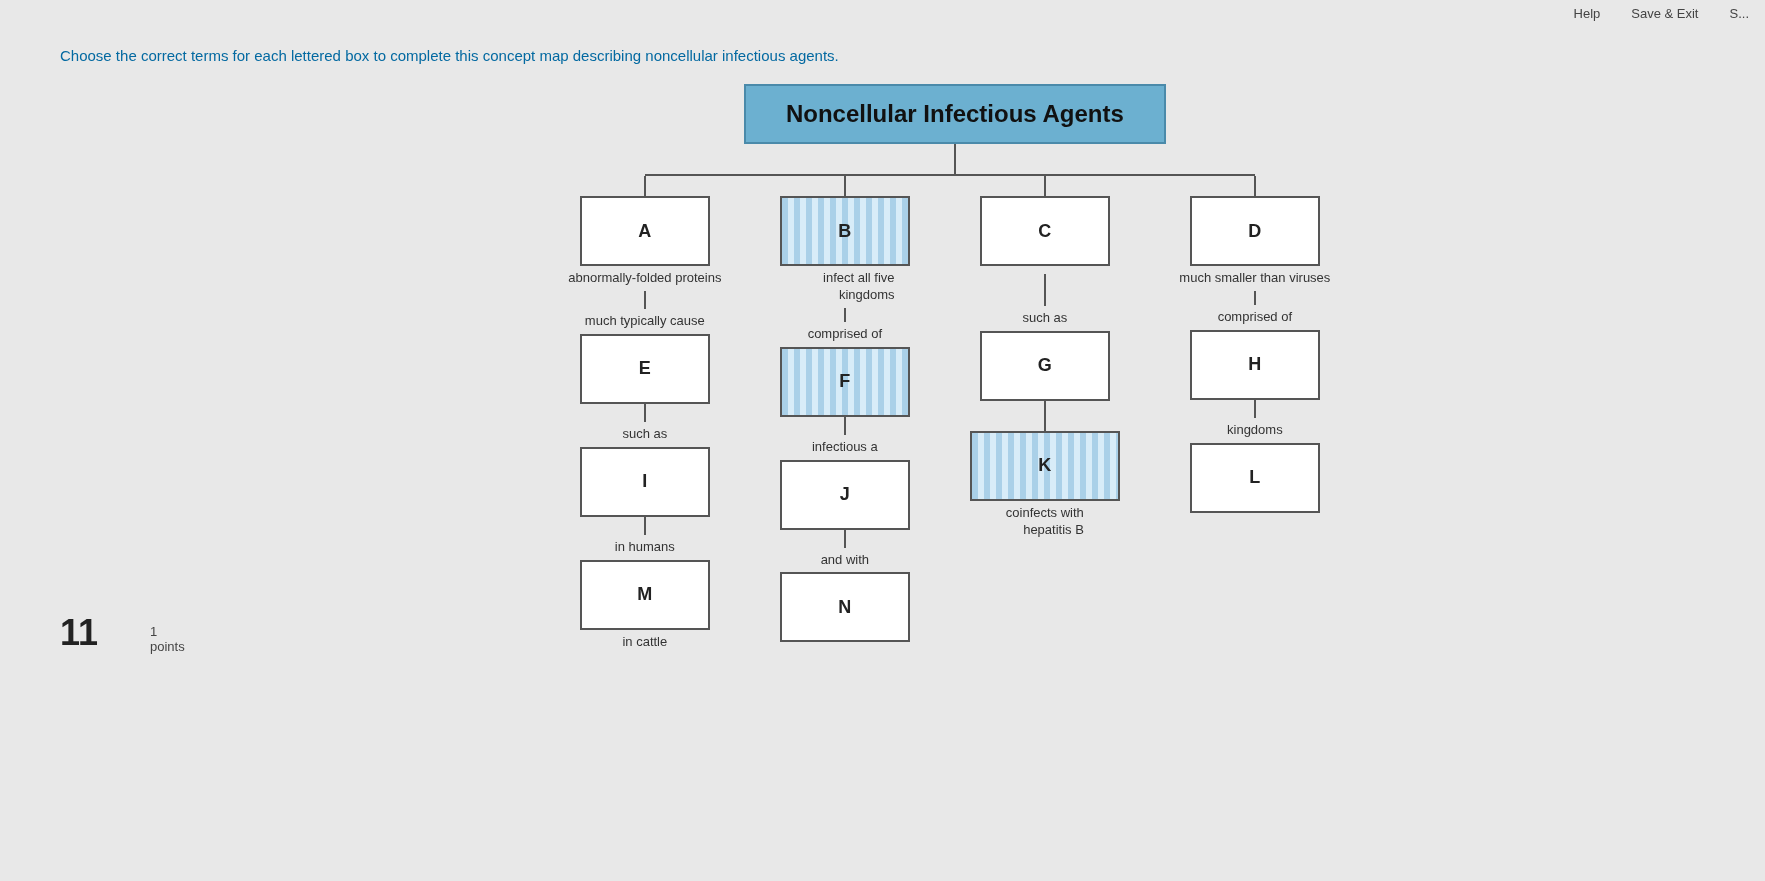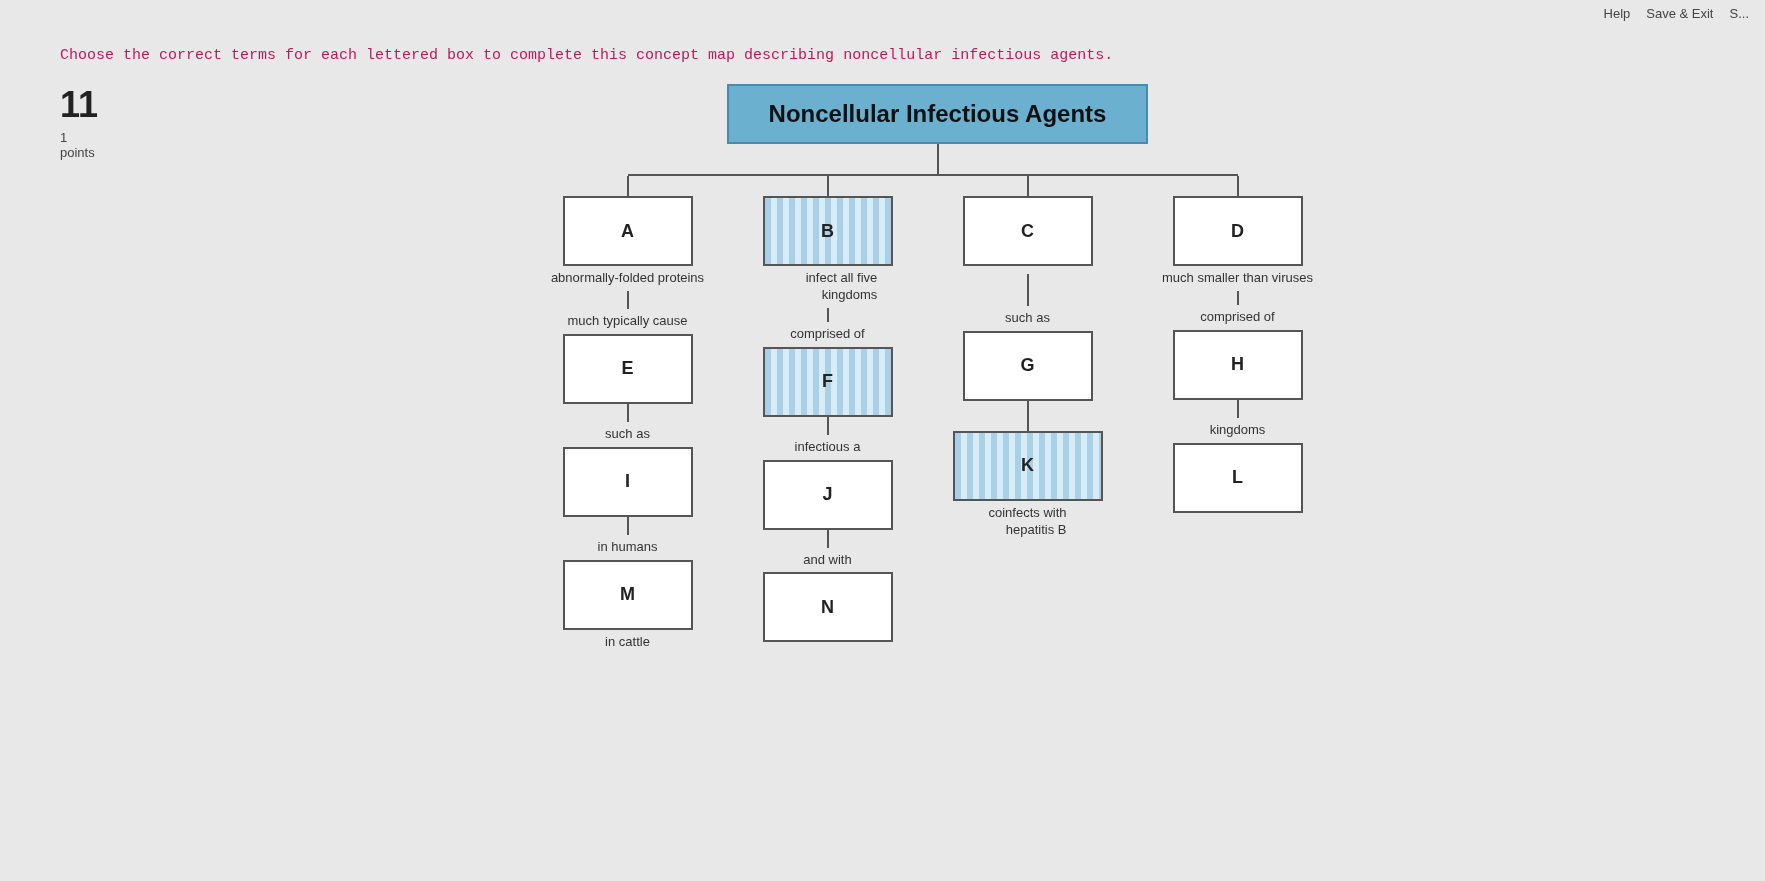--- a/index.html
+++ b/index.html
@@ -9,38 +9,37 @@
       font-size: 14px;
       color: #222;
       min-height: 881px;
       width: 1765px;
     }
 
     .top-bar {
       display: flex;
       justify-content: flex-end;
       padding: 6px 16px;
-      gap: 16px;
+      gap: 31px;
       font-size: 13px;
       color: #333;
     }
     .top-bar span {
       cursor: pointer;
       color: #444;
     }
 
     .page-container {
       padding: 20px 60px 40px 60px;
     }
 
     .question-instruction {
       font-size: 15px;
-      color: #be185d;
+      color: #0369a1;
       margin-bottom: 20px;
-      font-family: Liberation Mono, monospace;
     }
 
     .question-area {
       display: flex;
       flex-direction: row;
       gap: 0;
     }
 
     .question-number {
       font-size: 36px;
@@ -50,22 +49,22 @@
     }
 
     .points-label {
       font-size: 13px;
       color: #444;
       margin-top: 4px;
     }
 
     .left-meta {
       display: flex;
-      flex-direction: column;
-      align-items: flex-start;
+      flex-direction: row;
+      align-items: flex-end;
       margin-right: 20px;
     }
 
     .concept-map {
       display: flex;
       flex-direction: column;
       align-items: center;
       flex: 1;
     }
 

